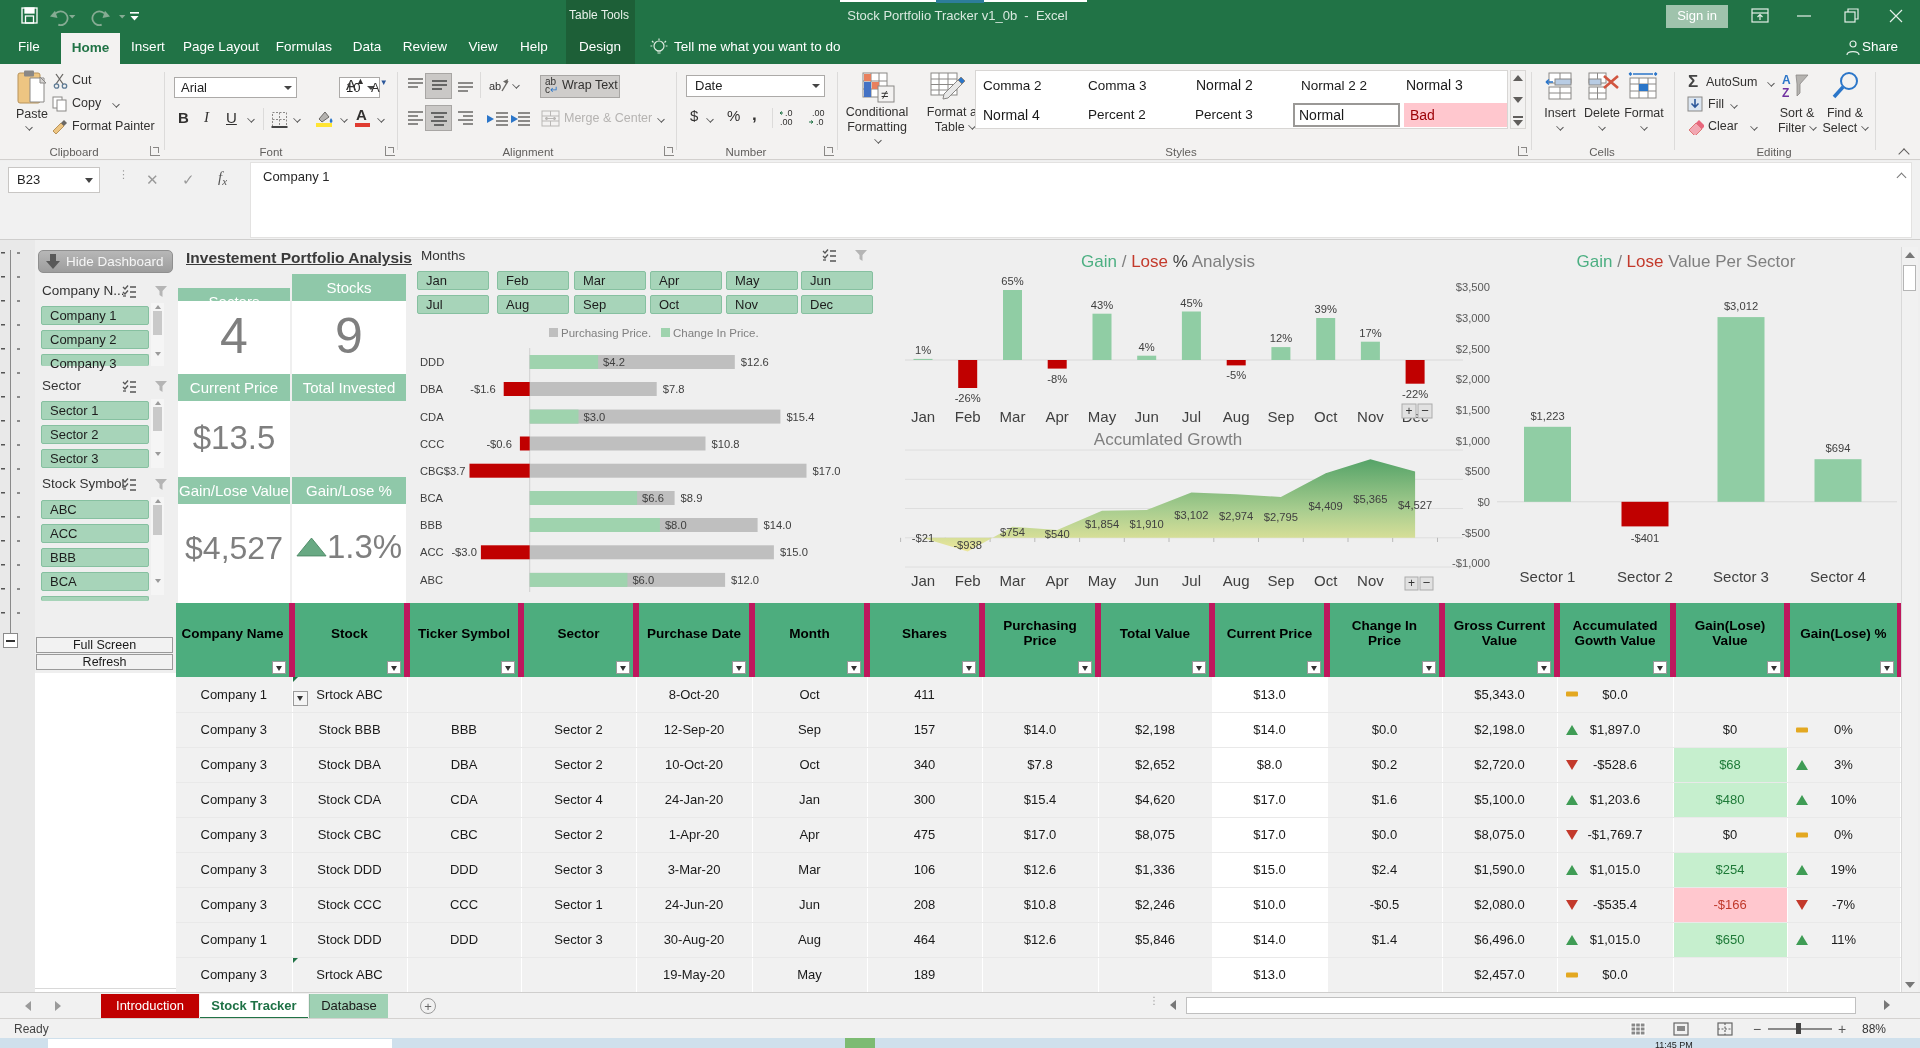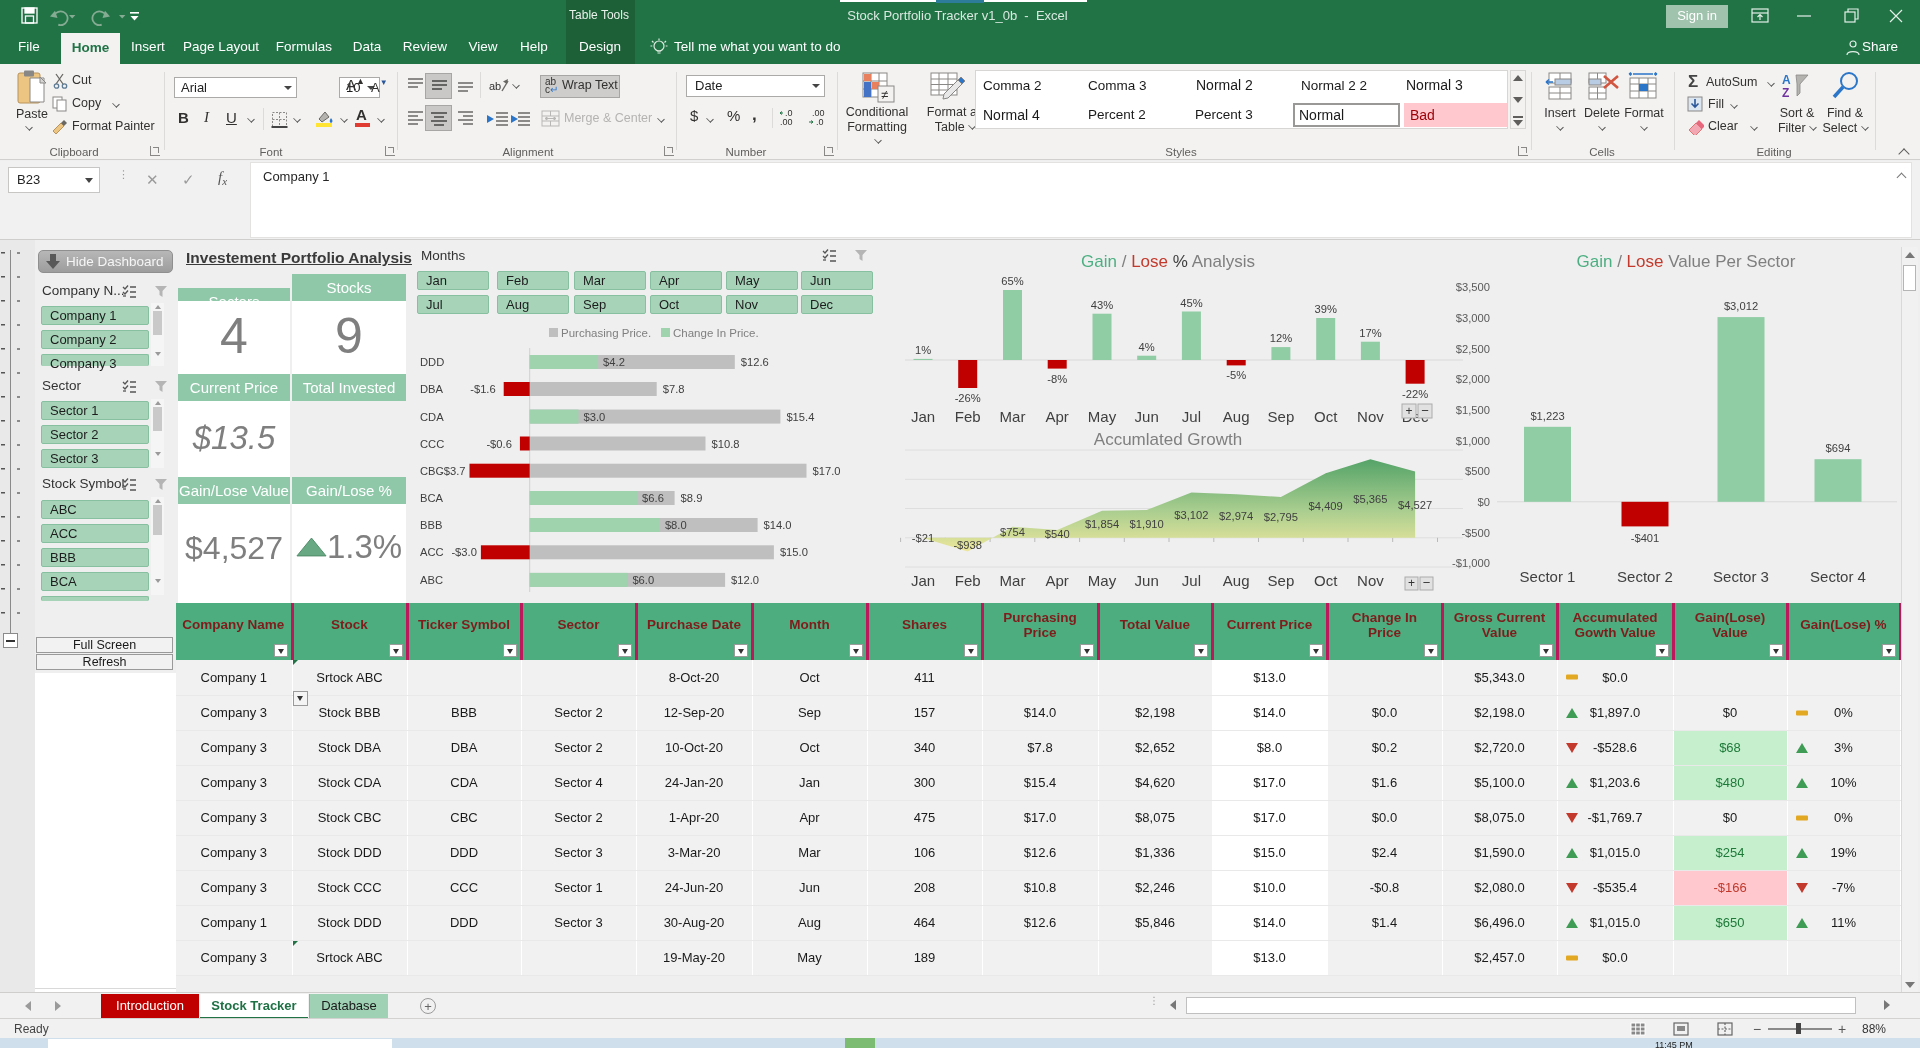--- a/index.html
+++ b/index.html
@@ -43,21 +43,21 @@
 .slscroll { position:absolute; left:151px; width:13px; background:#f5f5f5; }
 .grbtn { position:absolute; left:36px; width:137px; height:16px; background:#f2f2f2; border:1px solid #9a9a9a; font-size:12.5px; color:#1a1a1a; text-align:center; line-height:14px; }
 
 
 .cardh { position:absolute; background:#8fc8a9; color:#fff; font-size:15px; text-align:center; }
 .cardv { position:absolute; background:#fff; color:#7f7f7f; text-align:center; }
 
 
 #tbl { position:absolute; left:176px; top:603px; width:1724px; }
 #tbl table { border-collapse:collapse; table-layout:fixed; width:1724px; }
-#tbl th { background:#4dad7e; color:#7f1d1d; font-size:13.5px; font-weight:bold; vertical-align:middle; position:relative; height:57px; padding:0 2px 14px 2px; border-right:3px solid #be185d; }
+#tbl th { background:#4dad7e; color:#000000; font-size:13.5px; font-weight:bold; vertical-align:middle; position:relative; height:74px; padding:0 2px 14px 2px; border-right:6px solid #be185d; }
 #tbl td { background:#f1f1f1; font-size:13px; color:#1a1a1a; text-align:center; height:35px; border-right:1px solid #fff; border-bottom:1px solid #e9e9e9; padding:0; position:relative; }
 .fbtn { position:absolute; right:3px; bottom:3px; width:14px; height:13px; background:#fff; border:1px solid #9a9a9a; }
 .fbtn:after { content:""; position:absolute; left:3px; top:4px; width:0; height:0; border-left:3.5px solid transparent; border-right:3.5px solid transparent; border-top:5px solid #333; }
 #tbl td.wh { background:#fff; }
 .icoup { display:inline-block; width:0; height:0; border-left:6px solid transparent; border-right:6px solid transparent; border-bottom:10px solid #3f9c55; vertical-align:middle; }
 .icodn { display:inline-block; width:0; height:0; border-left:6px solid transparent; border-right:6px solid transparent; border-top:10px solid #c3392b; vertical-align:middle; }
 .icoflat { display:inline-block; width:12px; height:5px; background:#e3a821; border-radius:1px; vertical-align:middle; }
 #tbl td.good { background:#c6efce; color:#1e7a38; }
 #tbl td.bad { background:#ffc7ce; color:#c0392b; }
 td.ic span:last-child { display:inline-block; width:72px; text-align:center; }
@@ -550,21 +550,21 @@
 <div class="abs grbtn" style="top:637px;">Full Screen</div>
 <div class="abs grbtn" style="top:654px;">Refresh</div>
 
 <div class="abs" style="left:186px;top:249px;font-size:15.5px;font-weight:bold;color:#3a3a3a;text-decoration:underline;">Investement Portfolio Analysis</div>
 <div class="cardh" style="left:178px;top:288px;width:112px;height:27px;line-height:27px;">Sectors</div>
 <div class="cardh" style="left:292px;top:274px;width:114px;height:27px;line-height:27px;">Stocks</div>
 <div class="cardv" style="left:178px;top:301px;width:112px;height:73px;font-size:50px;line-height:70px;">4</div>
 <div class="cardv" style="left:292px;top:301px;width:114px;height:73px;font-size:50px;line-height:70px;">9</div>
 <div class="cardh" style="left:178px;top:374px;width:112px;height:27px;line-height:27px;">Current Price</div>
 <div class="cardh" style="left:292px;top:374px;width:114px;height:27px;line-height:27px;">Total Invested</div>
-<div class="cardv" style="left:178px;top:401px;width:112px;height:76px;font-size:33px;line-height:74px;white-space:nowrap;font-style:italic;">$13.5</div>
+<div class="cardv" style="left:178px;top:401px;width:112px;height:76px;font-size:33px;line-height:74px;white-space:nowrap;">$13.5</div>
 <div class="cardh" style="left:178px;top:477px;width:112px;height:27px;line-height:27px;">Gain/Lose Value</div>
 <div class="cardh" style="left:292px;top:477px;width:114px;height:27px;line-height:27px;">Gain/Lose %</div>
 <div class="cardv" style="left:178px;top:504px;width:112px;height:99px;font-size:32px;line-height:88px;white-space:nowrap;">$4,527</div>
 <div class="cardv" style="left:292px;top:504px;width:114px;height:99px;font-size:33px;line-height:86px;white-space:nowrap;"><svg width="31" height="20" viewBox="0 0 33 21" style="vertical-align:1px;">
         <path d="M16.5 1 L32 20 H1 z" fill="#68a983" stroke="#4e8a66"></path>
       </svg>1.3%</div>
 
 <div class="abs" style="left:421px;top:248px;font-size:13.5px;color:#333;">Months</div>
 <svg class="abs" style="left:822px;top:249px;" width="46" height="13" viewBox="0 0 46 13">
   <g stroke="#555" stroke-width="1.3" fill="none">
@@ -915,21 +915,21 @@
             <td>Company 3</td>
             <td>Stock CCC</td>
             <td>CCC</td>
             <td>Sector 1</td>
             <td>24-Jun-20</td>
             <td>Jun</td>
             <td>208</td>
             <td>$10.8</td>
             <td>$2,246</td>
             <td class="wh">$10.0</td>
-            <td>-$0.8</td>
+            <td>-$0.5</td>
             <td>$2,080.0</td>
             <td class="ic"><span class="icodn"></span><span>-$535.4</span></td>
             <td class="bad">-$166</td>
             <td class="ic"><span class="icodn"></span><span>-7%</span></td>
           </tr>
 <tr>
             <td>Company 1</td>
             <td>Stock DDD</td>
             <td>DDD</td>
             <td>Sector 3</td>

